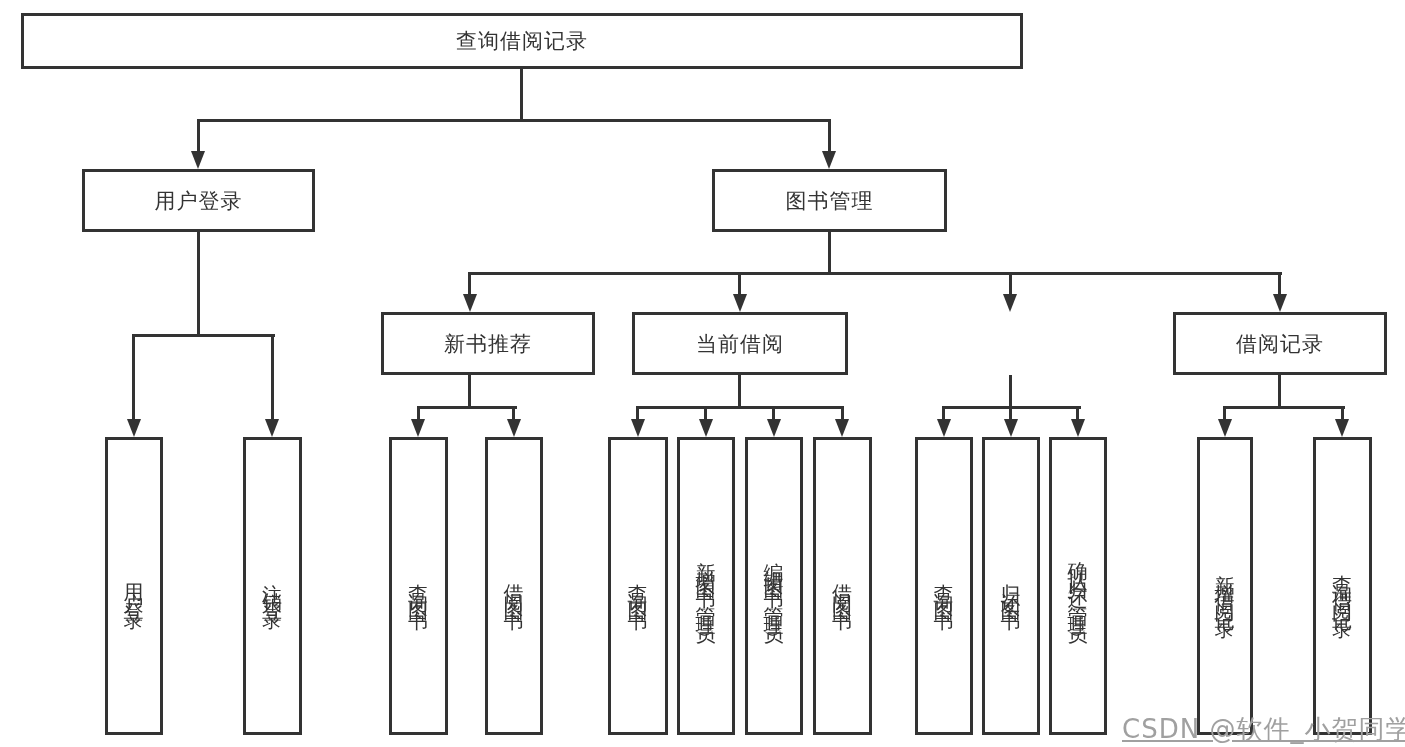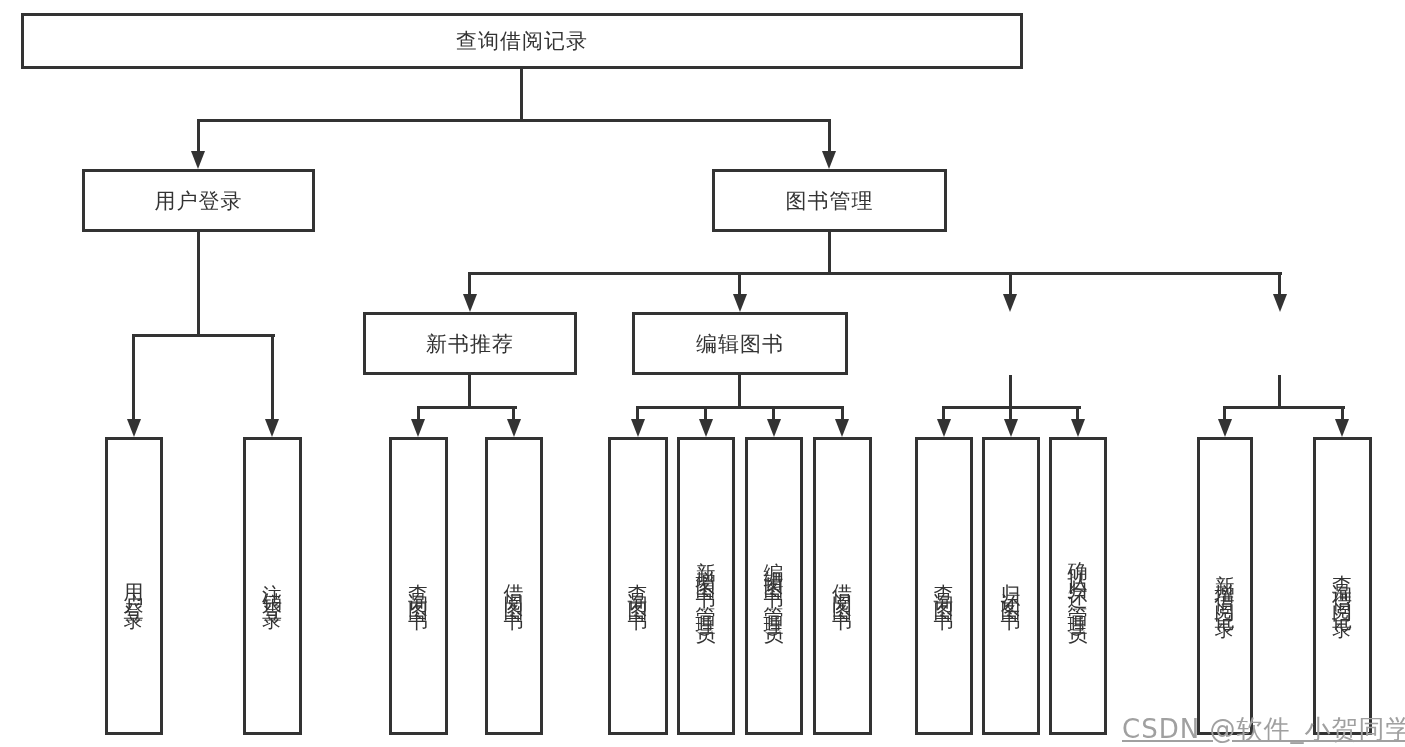--- a/index.html
+++ b/index.html
@@ -99,25 +99,28 @@
   <div class="hline" style="left:468px;top:272px;width:814px;"></div>
   <div class="vline" style="left:468px;top:272px;height:24px;"></div>
   <div class="vline" style="left:738px;top:272px;height:24px;"></div>
   <div class="vline" style="left:1009px;top:272px;height:24px;"></div>
   <div class="vline" style="left:1278px;top:272px;height:24px;"></div>
   <div class="arrow" style="left:463px;top:294px;"></div>
   <div class="arrow" style="left:733px;top:294px;"></div>
   <div class="arrow" style="left:1003px;top:294px;"></div>
   <div class="arrow" style="left:1273px;top:294px;"></div>
 
-  <div class="box" style="left:363px;top:312px;width:214px;height:63px;">
+  <div class="box" style="left:381px;top:312px;width:214px;height:63px;">
     <span>新书推荐</span>
   </div>
   <div class="box" style="left:632px;top:312px;width:216px;height:63px;">
-    <span>编辑图书</span>
+    <span>当前借阅</span>
+  </div>
+  <div class="box" style="left:1173px;top:312px;width:214px;height:63px;">
+    <span>借阅记录</span>
   </div>
 
   <div class="vline" style="left:468px;top:375px;height:34px;"></div>
   <div class="hline" style="left:417px;top:406px;width:100px;"></div>
   <div class="vline" style="left:417px;top:406px;height:15px;"></div>
   <div class="vline" style="left:512px;top:406px;height:15px;"></div>
   <div class="arrow" style="left:411px;top:419px;"></div>
   <div class="arrow" style="left:507px;top:419px;"></div>
 
   <div class="vline" style="left:738px;top:375px;height:34px;"></div>

